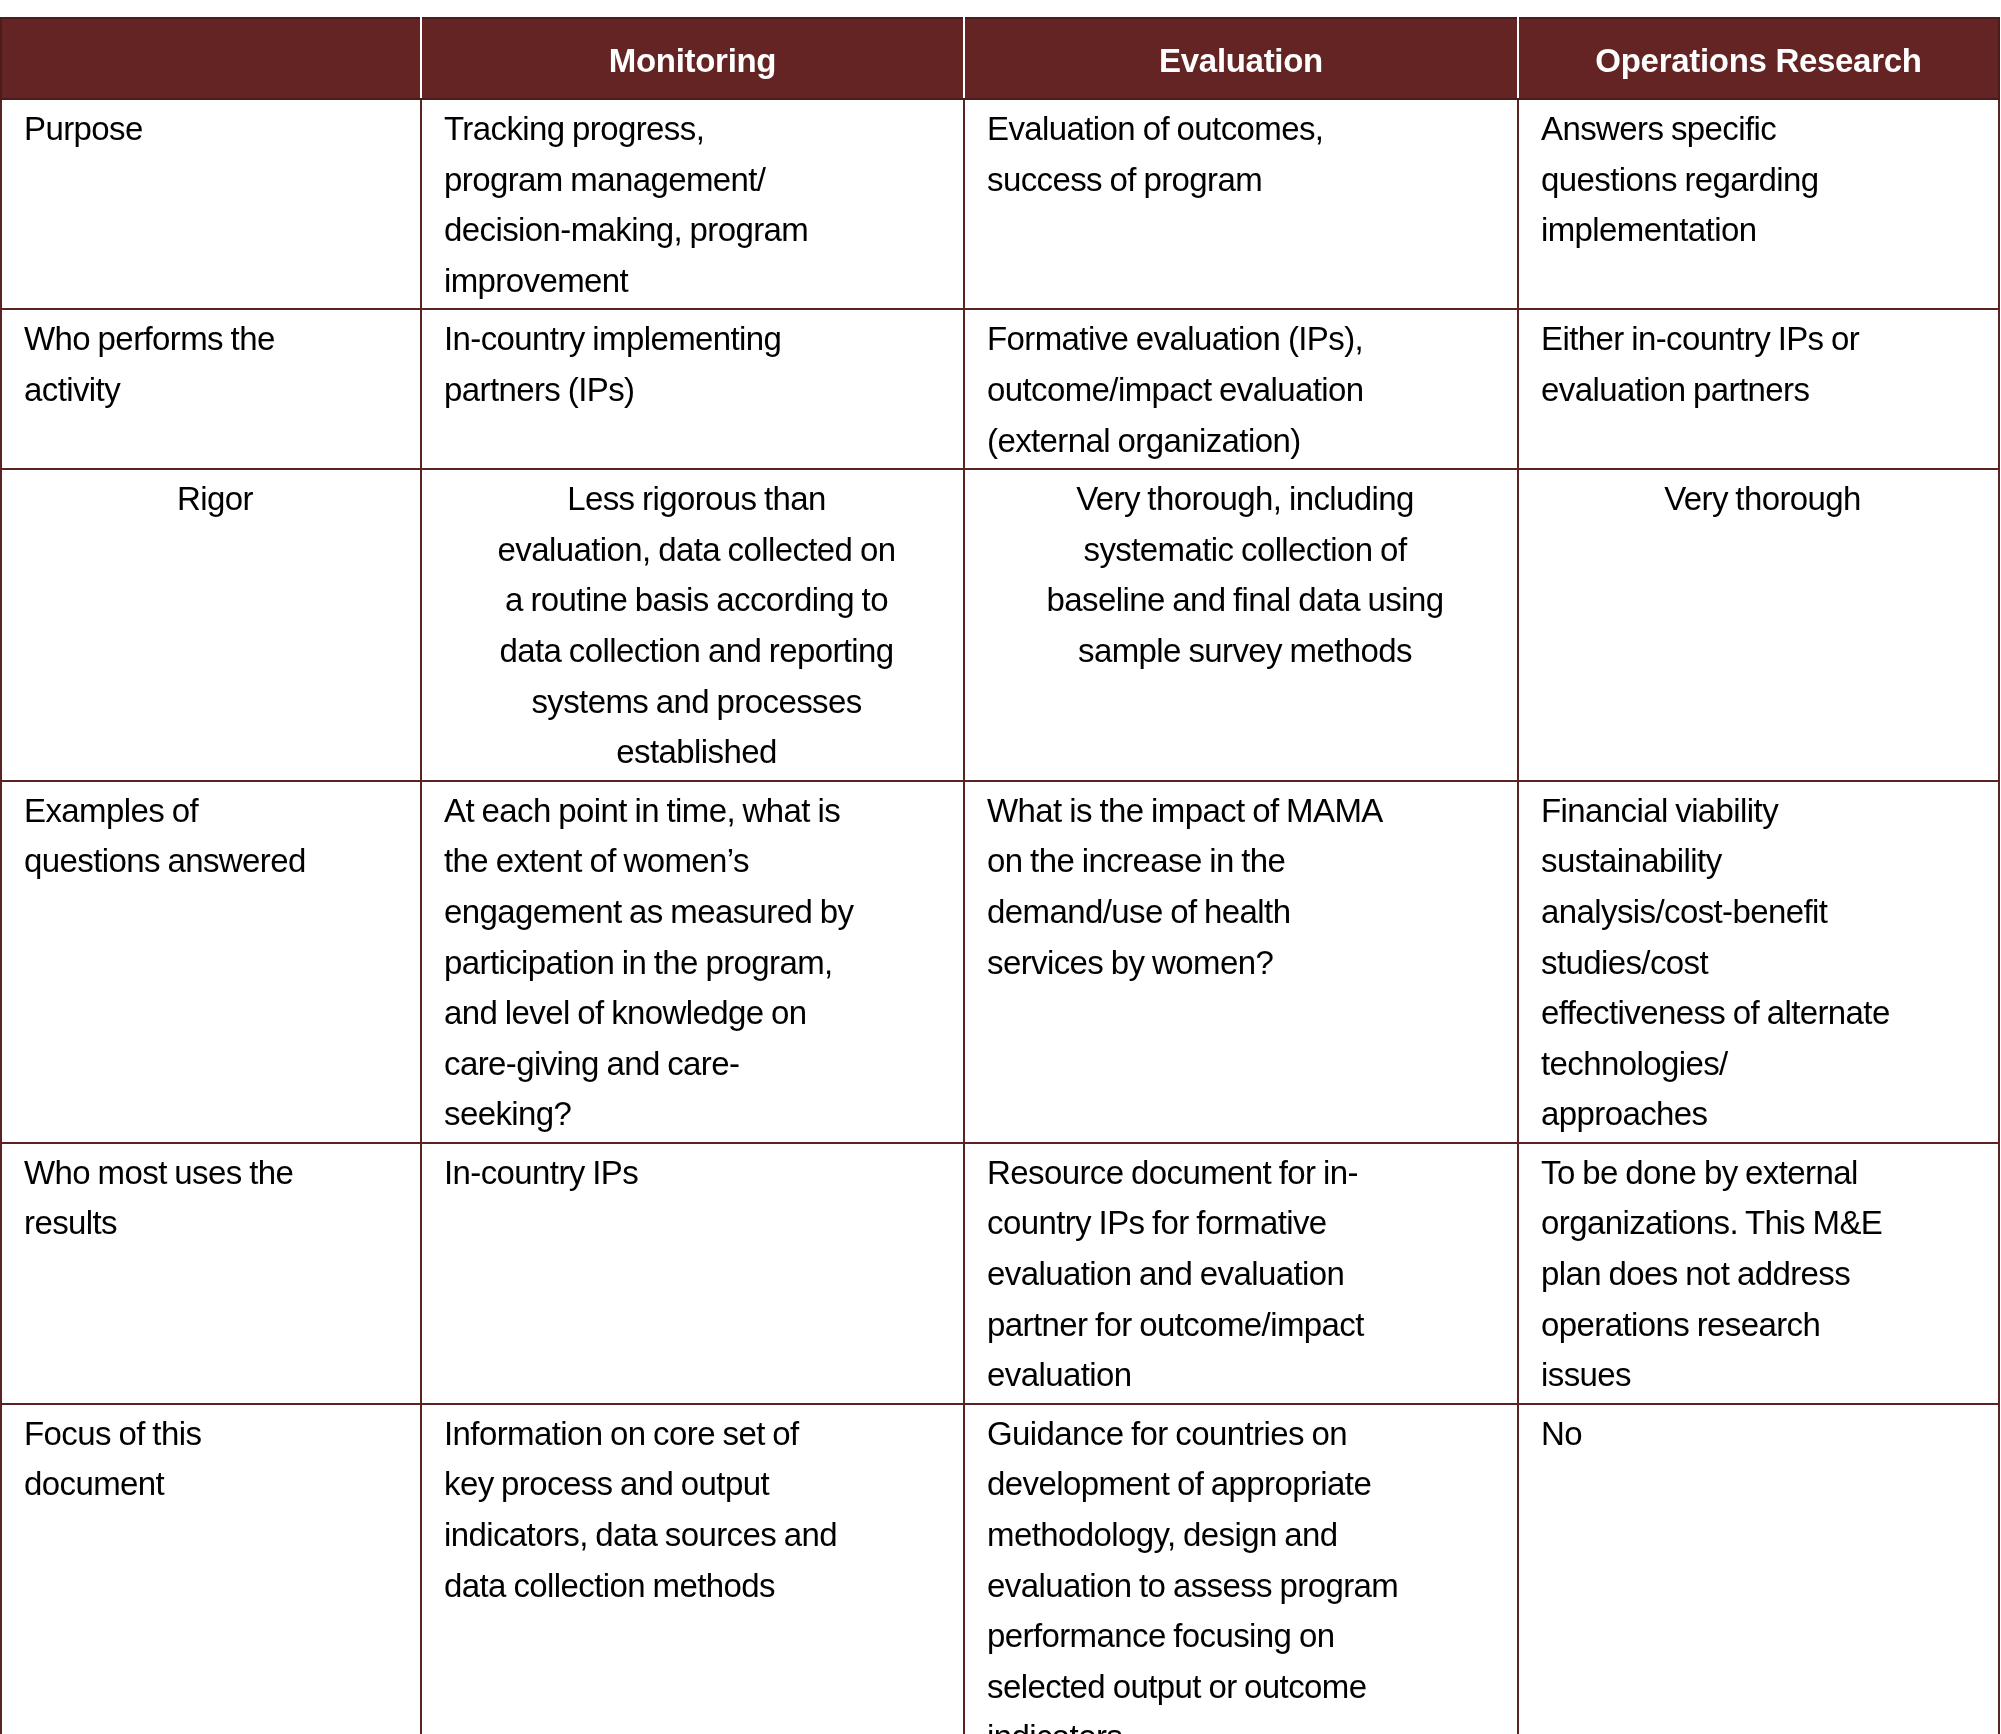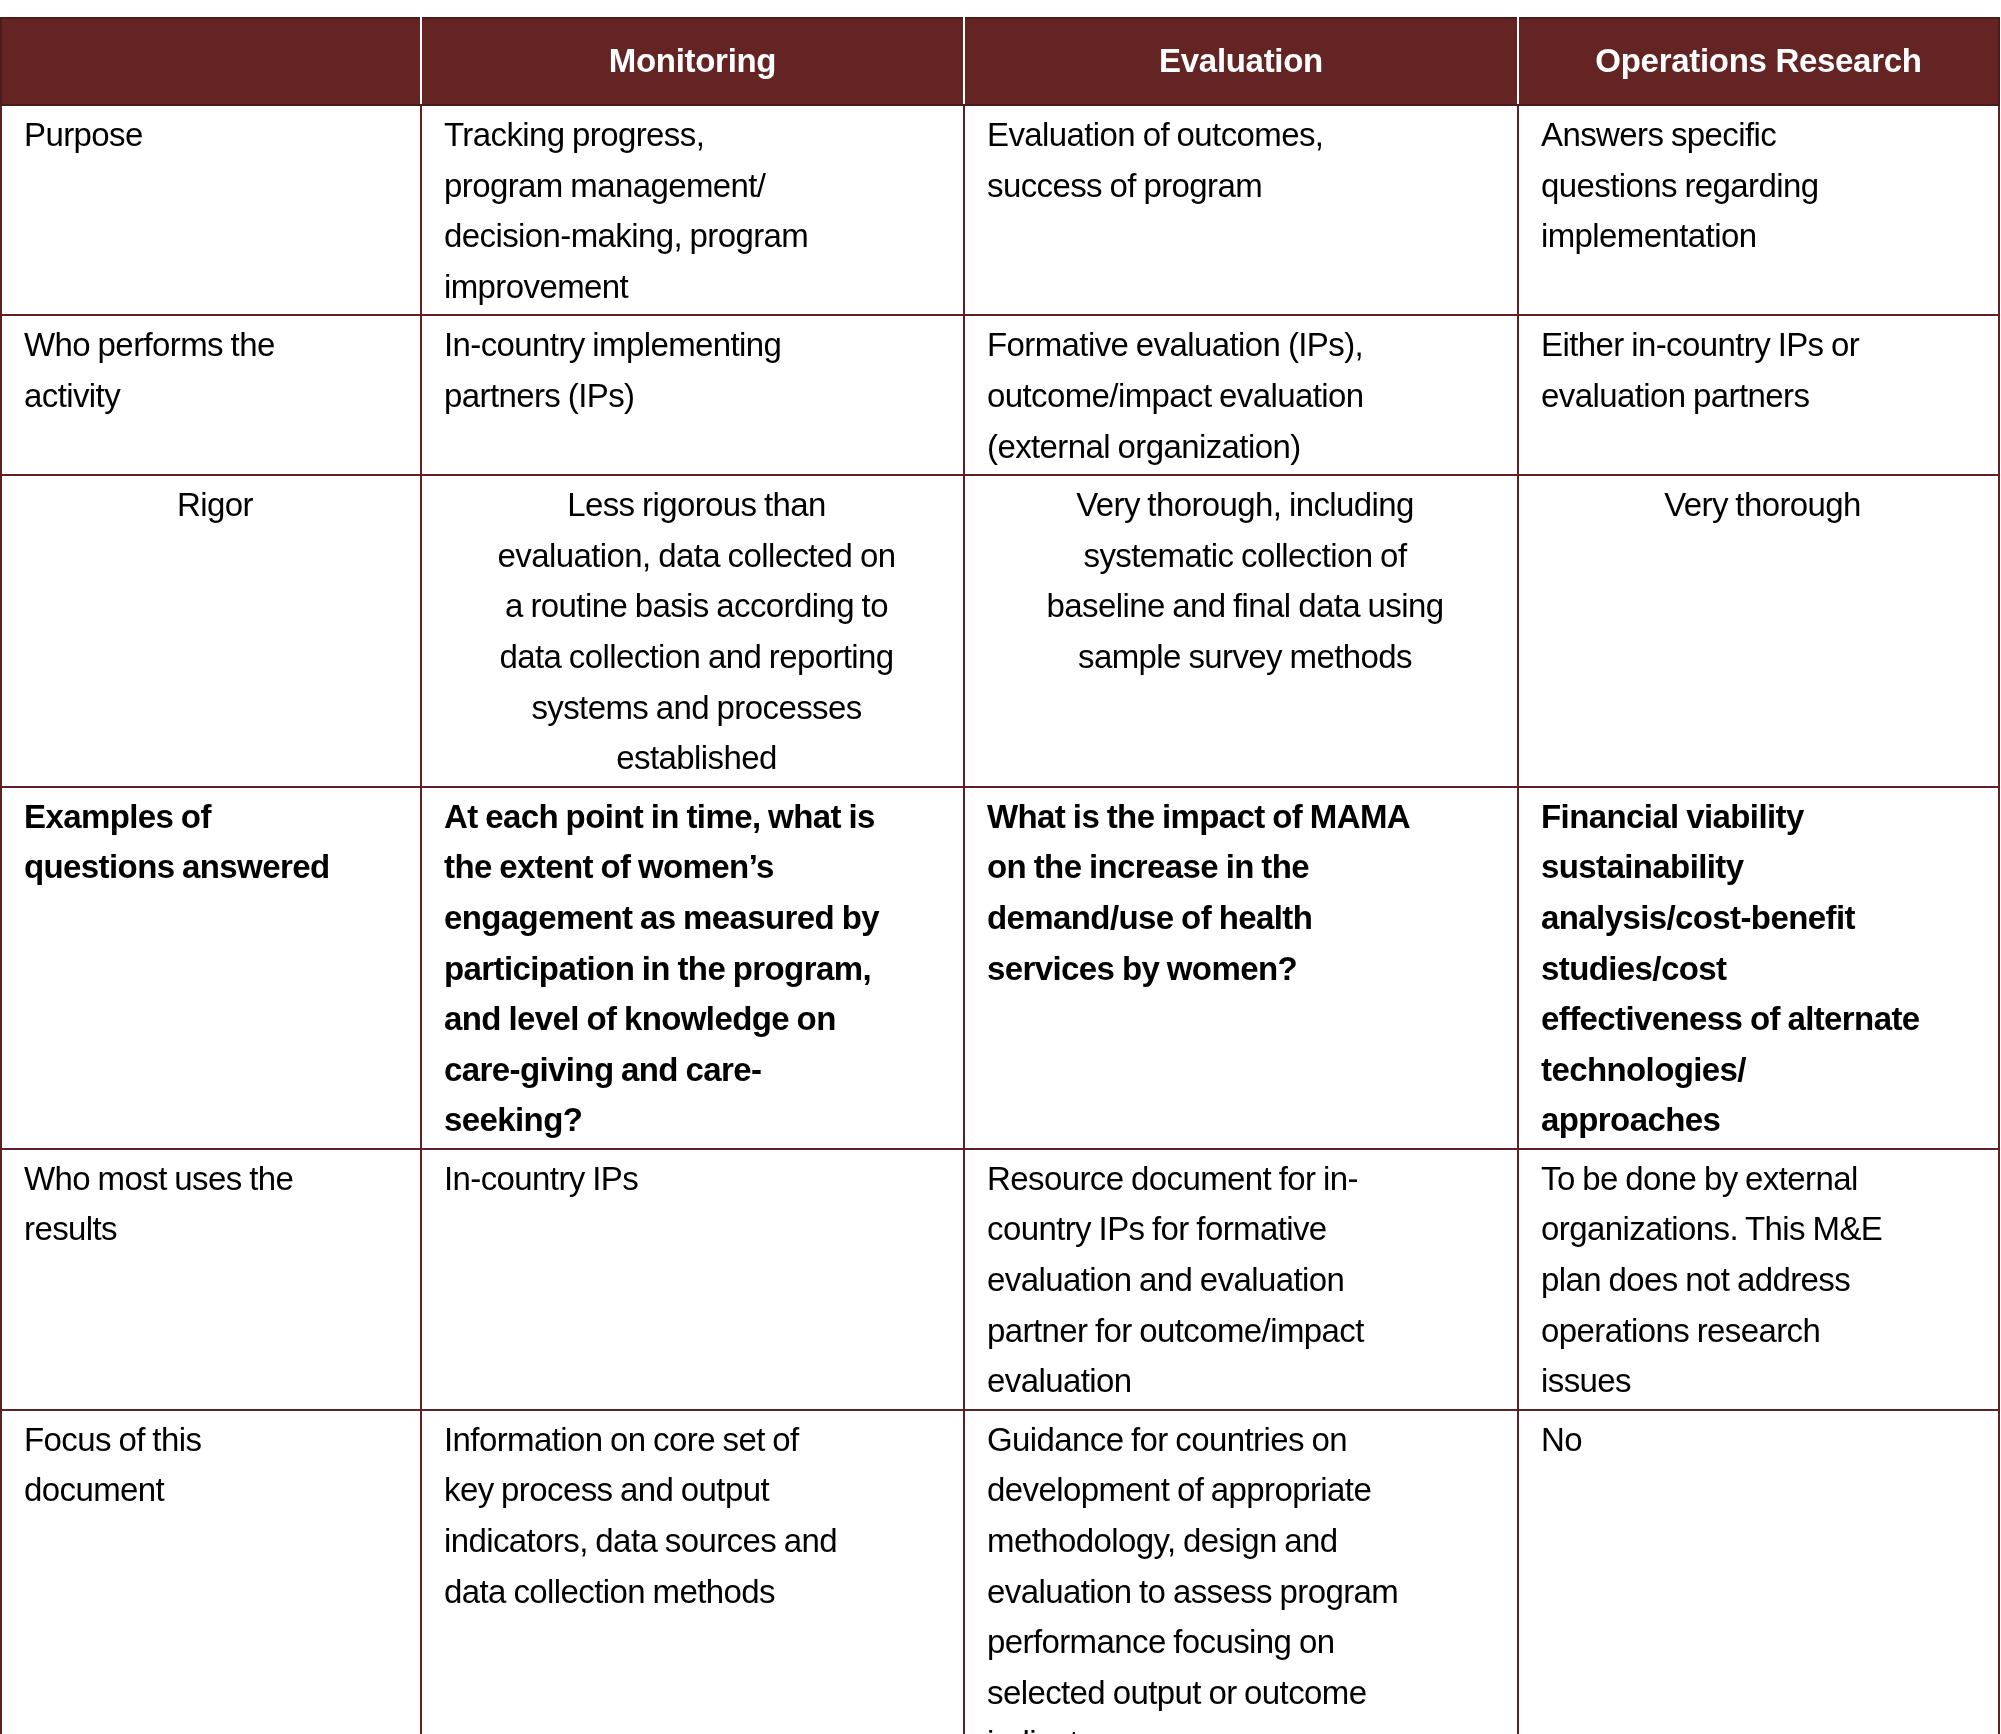--- a/index.html
+++ b/index.html
@@ -28,21 +28,21 @@
     col.c0 { width: 420px; }
     col.c1 { width: 543px; }
     col.c2 { width: 554px; }
     col.c3 { width: 481px; }
     thead th {
       background: #632423;
       color: #ffffff;
       font-weight: bold;
       font-size: 33px;
       height: 71px;
-      padding: 0 6px 14px 6px;
+      padding: 0 6px 8px 6px;
       vertical-align: bottom;
       text-align: center;
       border-left: 2px solid #ffffff;
       border-right: 2px solid #ffffff;
       border-top: 2px solid #4a1c1b;
       border-bottom: 2px solid #4a1c1b;
       line-height: 58px;
       letter-spacing: -0.3px;
     }
     thead th:first-child { border-left: 2px solid #4a1c1b; }
@@ -53,21 +53,21 @@
       padding: 4px 14px 2px 22px;
       font-size: 33px;
       line-height: 50.6px;
       letter-spacing: -0.6px;
       word-spacing: -1px;
     }
     tbody td.row-label { padding-left: 22px; border-radius: 26px; }
     tr.r1 td { height: 199px; }
     tr.r2 td { height: 149px; }
     tr.r3 td { height: 302px; text-align: center; }
-    tr.r4 td { height: 352px; font-weight: bold; }
+    tr.r4 td { height: 352px; }
     tr.r5 td { height: 253px; margin-top: 40px; }
     tr.r6 td { height: 348px; }
     .line { display: block; white-space: nowrap; }
   </style>
 </head>
 <body>
 
 <div class="table-wrap">
   <table>
     <colgroup>

